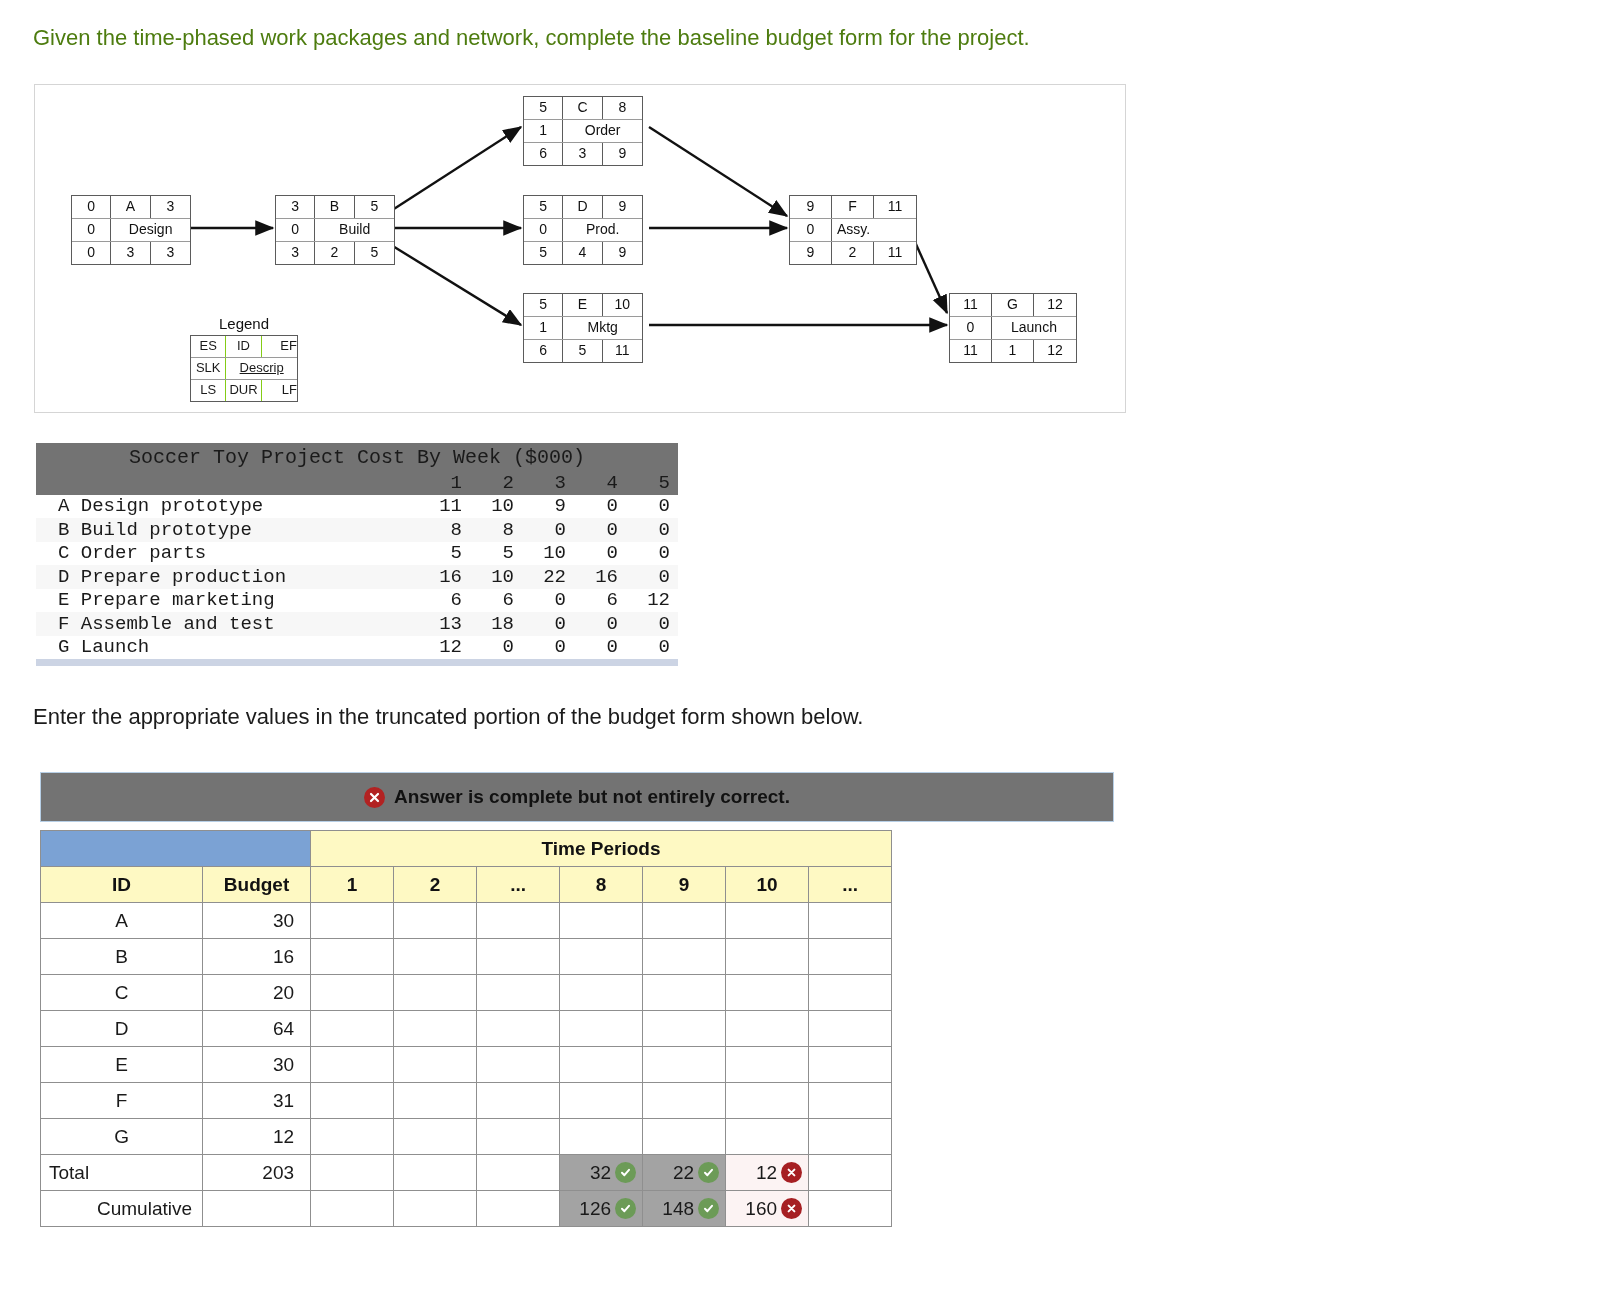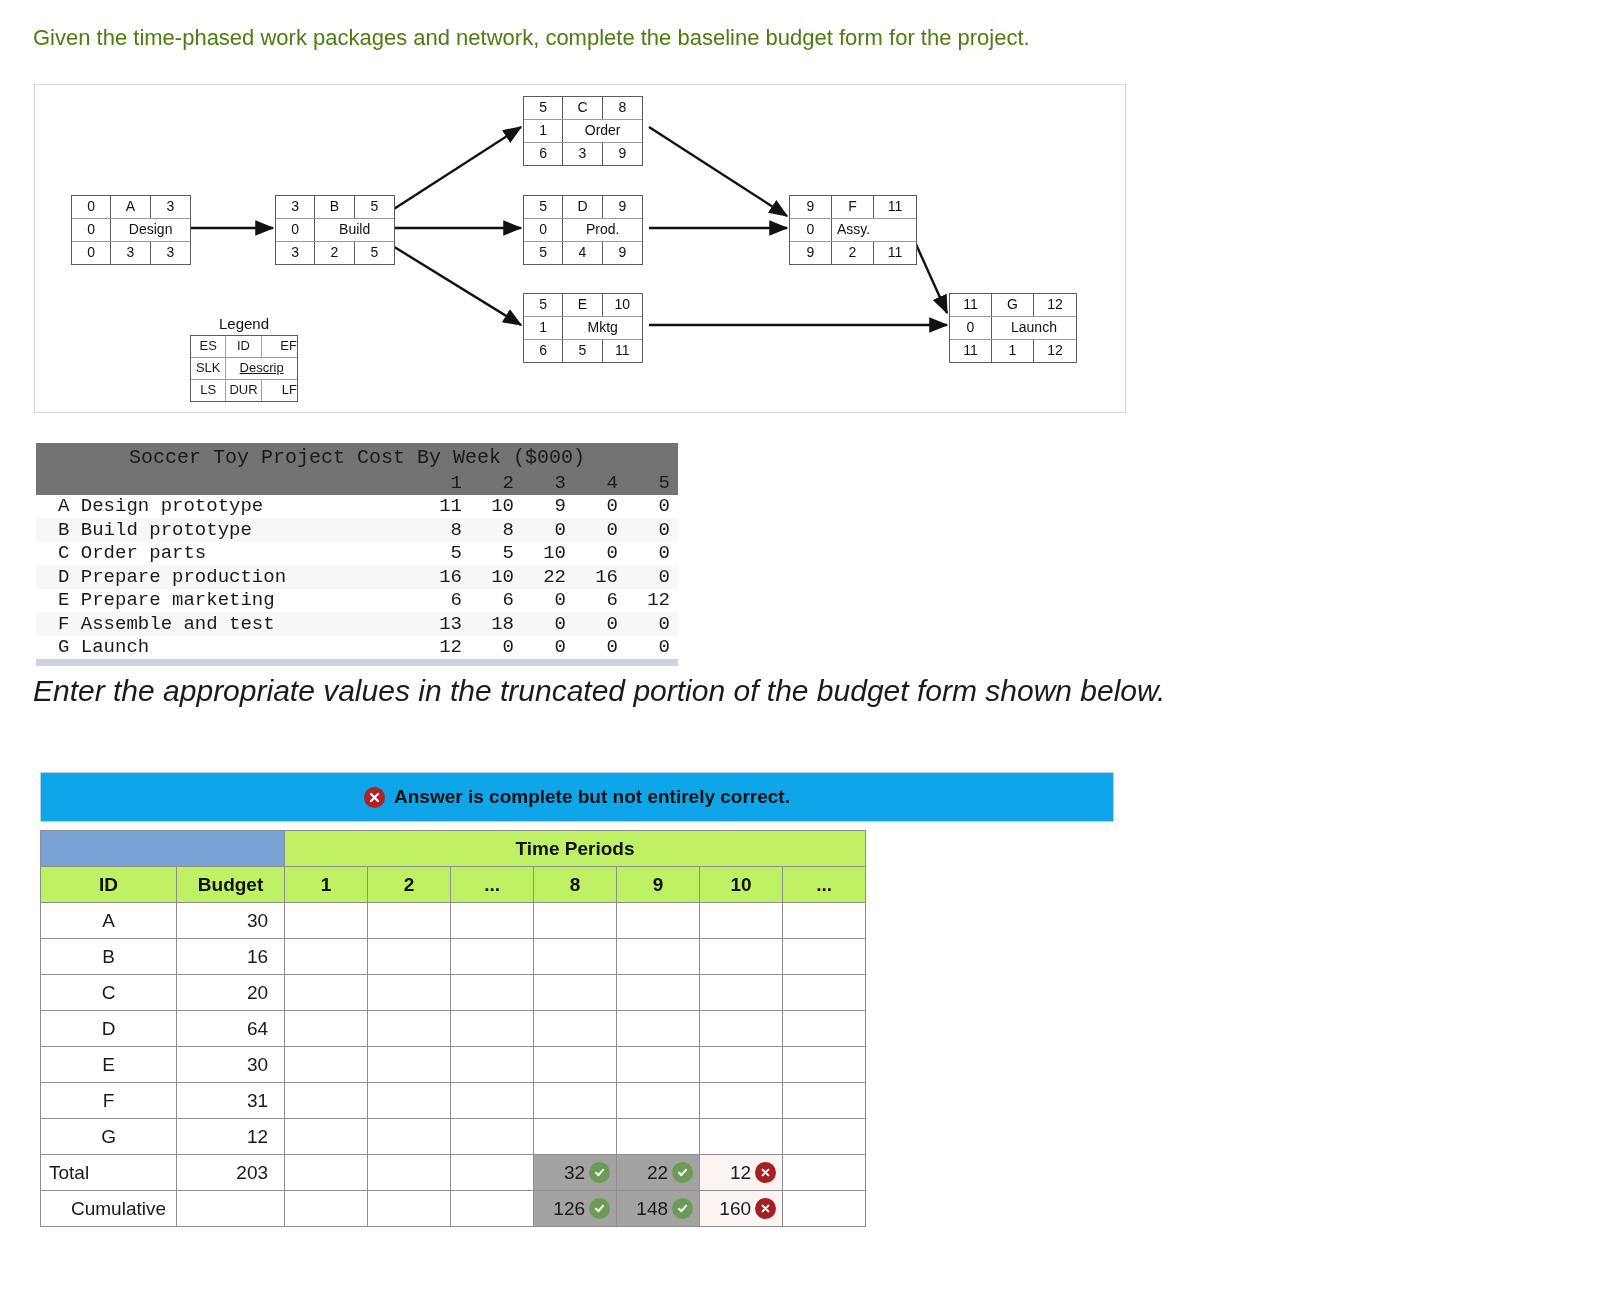--- a/index.html
+++ b/index.html
@@ -22,26 +22,25 @@
     left: 33px;
     top: 23px;
     font-size: 22px;
     line-height: 30px;
     color: #4d7c0f;
     white-space: nowrap;
   }
   .prompt-mid {
     position: absolute;
     left: 33px;
-    top: 676px;
-    font-size: 30px;
+    top: 702px;
+    font-size: 22px;
     line-height: 30px;
     color: #1b1b1b;
     white-space: nowrap;
-    font-style: italic;
   }
 
   
   .diagram-box {
     position: absolute;
     left: 34px;
     top: 84px;
     width: 1090px;
     height: 327px;
     border: 1px solid #d5d5d5;
@@ -192,21 +191,21 @@
     padding-right: 8px;
   }
 
   
   .alert {
     position: absolute;
     left: 40px;
     top: 772px;
     width: 1074px;
     height: 50px;
-    background: #0ea5e9;
+    background: #737373;
     border: 1px solid #b7cfe6;
     box-sizing: border-box;
     display: flex;
     align-items: center;
     justify-content: center;
   }
   .alert-inner { display: flex; align-items: center; gap: 9px; }
   .alert-text {
     font-size: 19px;
     font-weight: bold;
@@ -235,30 +234,30 @@
   .budget th, .budget td {
     border: 1px solid #8f8f8f;
     height: 36px;
     padding: 0 10px;
     box-sizing: border-box;
     font-weight: normal;
     text-align: center;
     vertical-align: middle;
   }
   .budget thead th {
-    background: #bef264;
+    background: #fef9c3;
     font-weight: bold;
     color: #121212;
   }
   .budget col.c-id    { width: 104px; }
   .budget col.c-bud   { width: 108px; }
   .budget col.c-p     { width: 83px; }
   .budget .blank-head { background: #7ba2d4; }
   .budget td.left { text-align: left; padding-left: 8px; }
-  .budget td.indent { text-align: left; padding-left: 30px; }
+  .budget td.indent { text-align: left; padding-left: 56px; }
   .budget td.num { text-align: right; padding-right: 16px; }
   .budget td.ans {
     text-align: right;
     padding-right: 6px;
     white-space: nowrap;
   }
   .budget td.ans.ok  { background: #a3a3a3; }
   .budget td.ans.bad { background: #fcf3f3; }
   .ansval { display: inline-block; vertical-align: middle; margin-right: 4px; }
   .mark {

